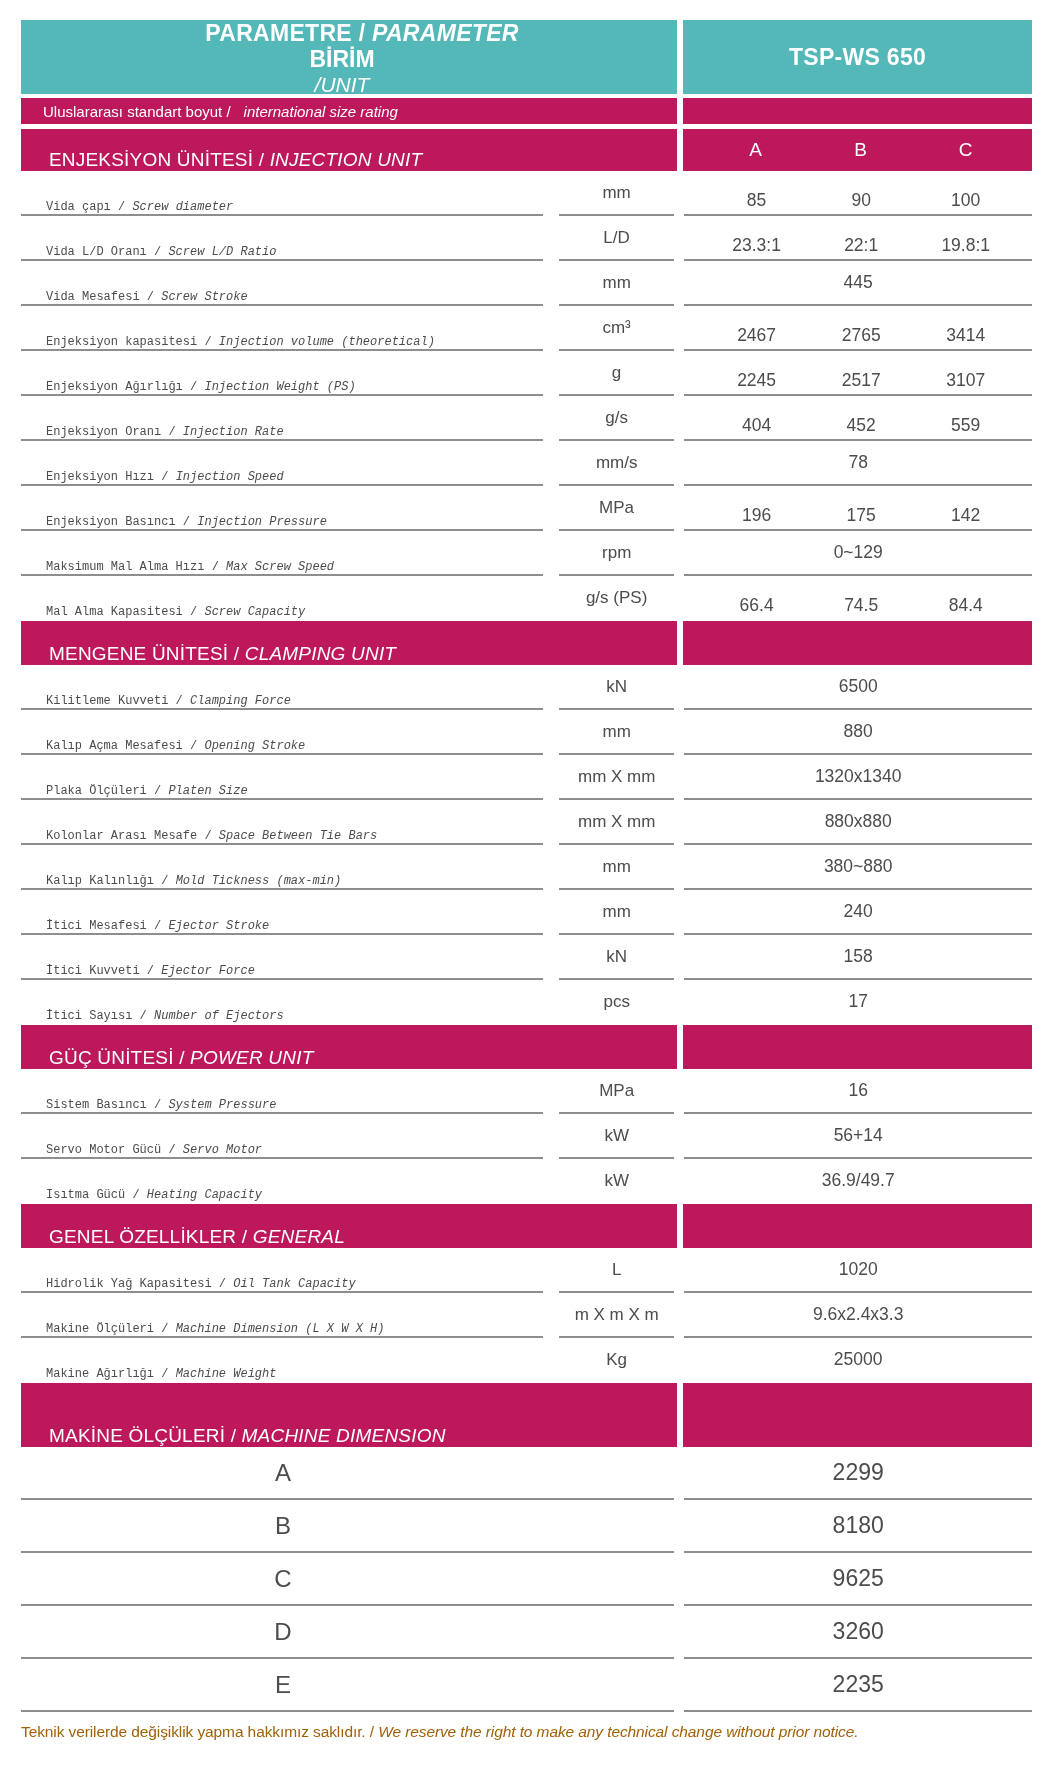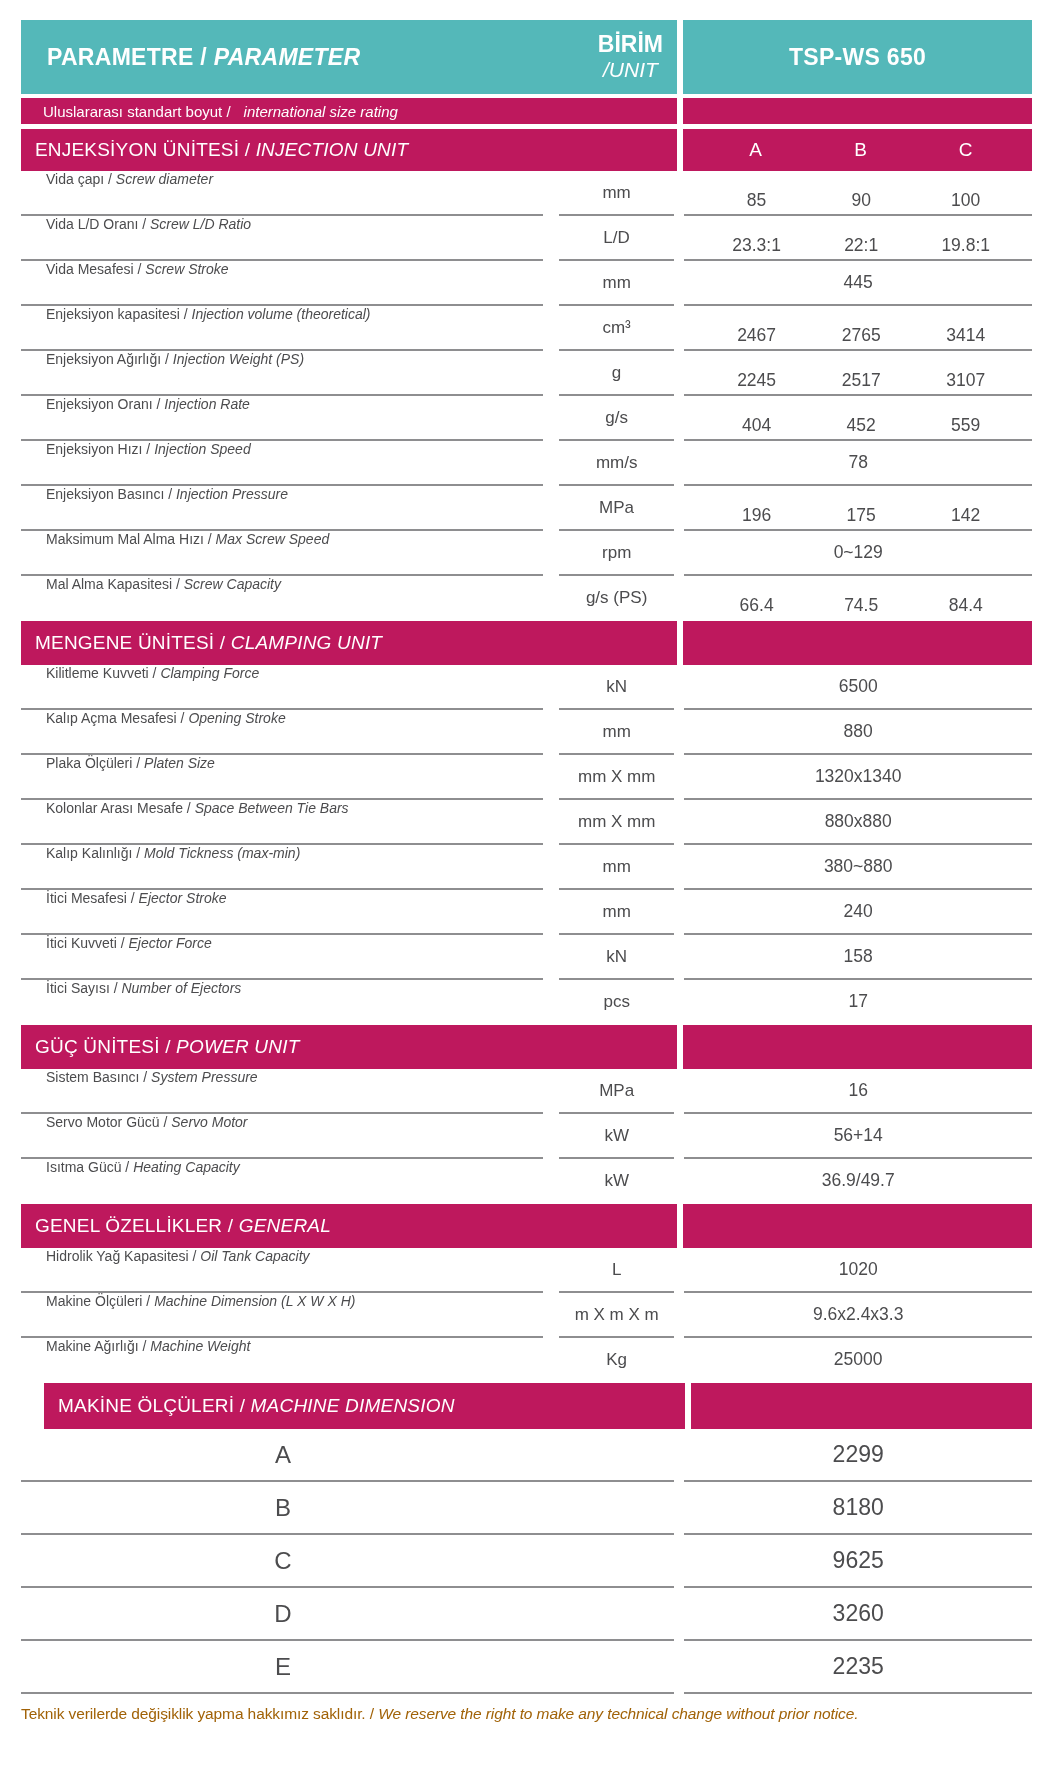--- a/index.html
+++ b/index.html
@@ -11,51 +11,51 @@
   }
   .tbl { position:absolute; left:21px; top:20px; width:1011px; }
 
   
   .block-left  { width:656px; }
   .block-right { width:349px; margin-left:6px; }
 
   
   .teal-head { display:flex; height:74px; }
   .teal { background:#54B8B9; color:#fff; }
-  .teal-head .block-left { display:flex; align-items:center; justify-content:space-between; }
+  .teal-head .block-left { display:flex; align-items:center; justify-content:space-between;flex-direction:column; }
   .title { font-size:23px; font-weight:bold; padding-left:26px; letter-spacing:0.3px; }
   .title .en { font-style:italic; }
   .unitHead { text-align:center; margin-right:14px; line-height:1.12; }
   .unitHead .l1 { font-weight:bold; font-size:23px; }
   .unitHead .l2 { font-style:italic; font-size:21px; }
   .model { display:flex; align-items:center; justify-content:center;
            font-size:23px; font-weight:bold; letter-spacing:0.3px; }
 
   
   .subhead { display:flex; height:26px; margin-top:4px; }
   .dark { background:#be185d; color:#fff; }
   .subhead .block-left { display:flex; align-items:center; padding-left:22px; font-size:15px; }
   .subhead .en { font-style:italic;padding-left:13px; }
 
   
   .bar { display:flex; height:44px; margin-top:0; }
   .bar.first { margin-top:5px; height:42px; }
-  .bar.tall { height:46px;margin-left:23px; }
-  .bar .block-left { display:flex; align-items:center; padding-left:14px; }
+  .bar.tall { height:64px; }
+  .bar .block-left { display:flex; align-items:flex-end; padding-left:28px; }
   .bar-title { font-size:19px; letter-spacing:0.2px; }
   .bar-title .en { font-style:italic; }
   .bar .block-right.cols { display:flex; align-items:center; padding:0 14px 0 20px; }
   .colhead { flex:1; text-align:center; font-size:19px; }
 
   
   .row { display:flex; height:45px; }
   .seg { border-bottom:2px solid #8E8E90; height:100%; }
   .norule .seg { border-bottom-color:transparent; }
-  .param { width:524px; display:flex; align-items:flex-start; padding-left:25px;
-           font-size:14px; }
+  .param { width:524px; display:flex; align-items:flex-end; padding-left:25px;
+           font-size:12px;font-family:Liberation Mono, monospace; }
   .param .en { font-style:italic; }
   .param .tr { white-space:pre; }
   .g16 { width:16px; } .g10 { width:10px; }
   .unit { width:116px; display:flex; align-items:center; justify-content:center;
           font-size:17px; }
   .vals { width:349px; display:flex; align-items:center; font-size:17.5px; }
   .vals.cols { padding:16px 14px 0 20px; }
   .col { flex:1; text-align:center; }
   .span { width:100%; text-align:center; }
 

